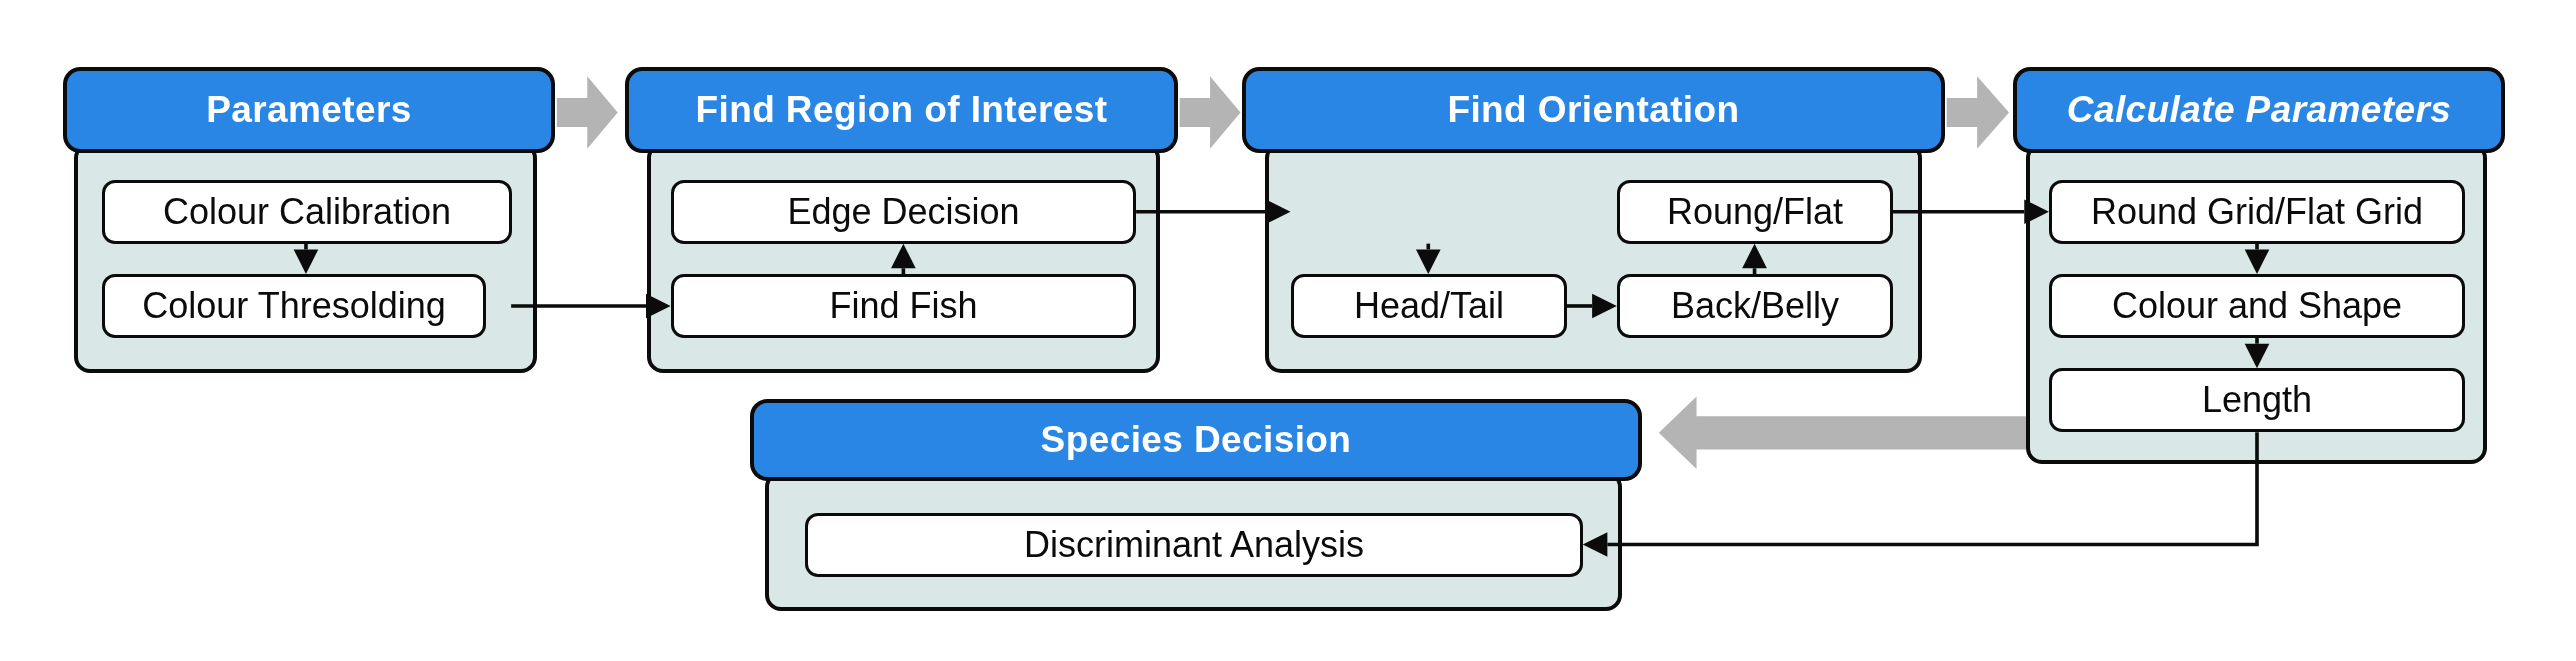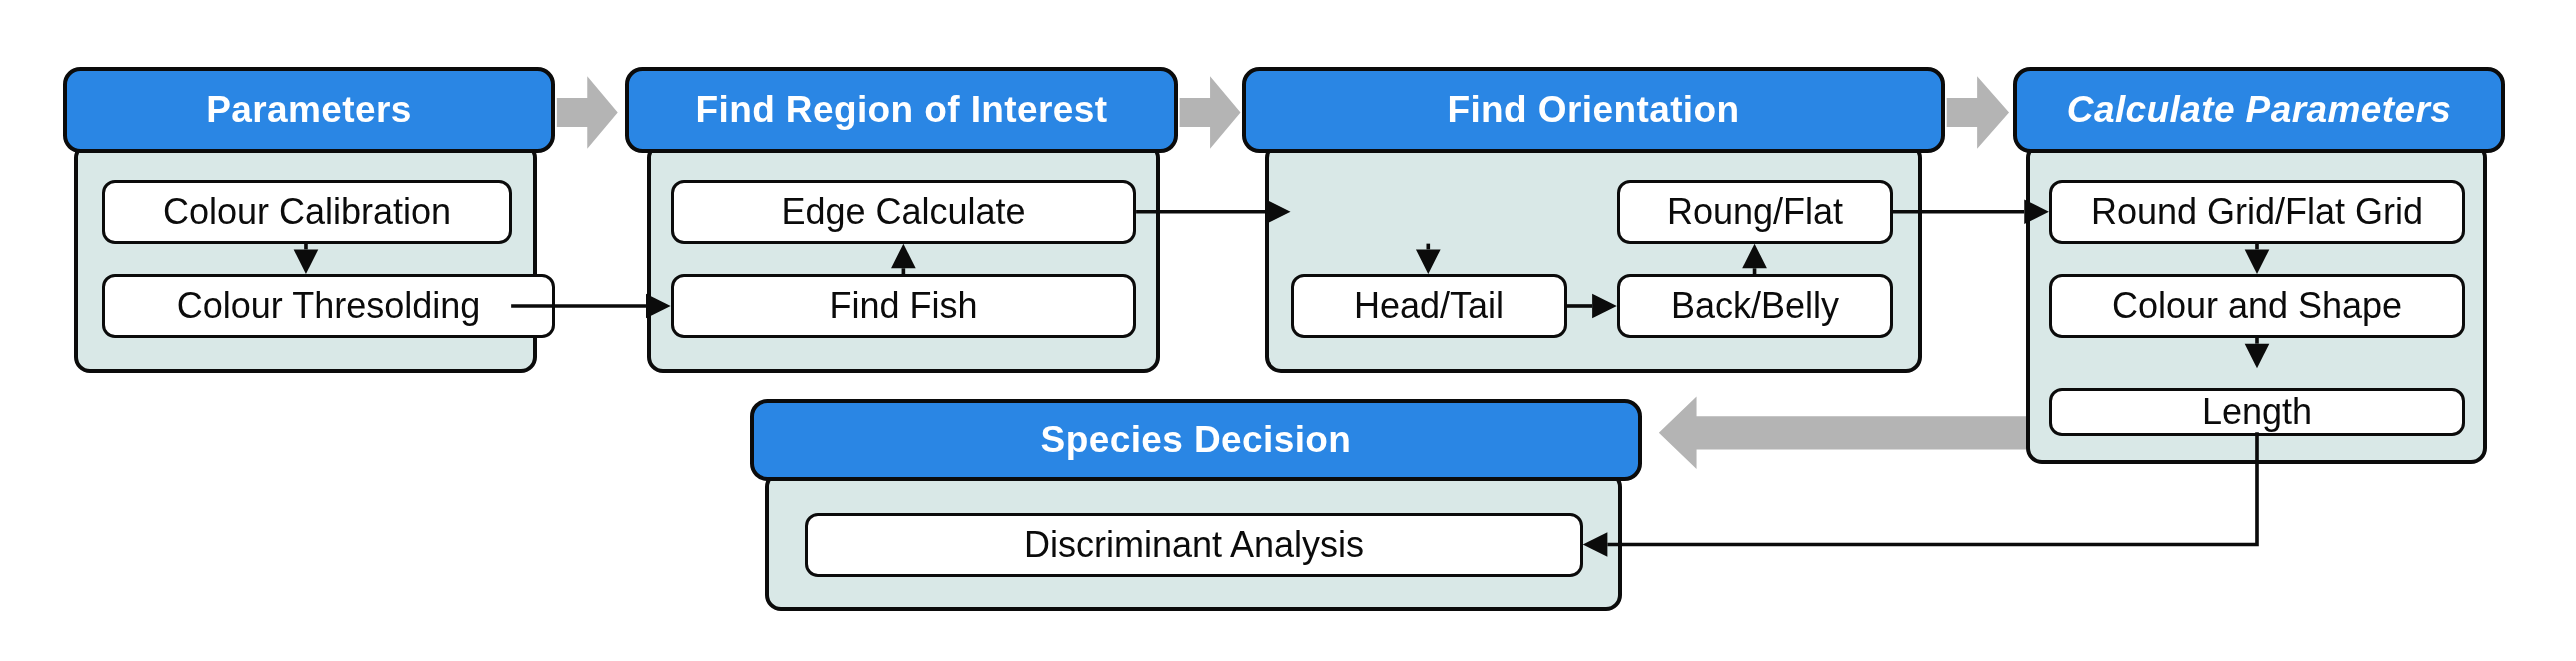--- a/index.html
+++ b/index.html
@@ -64,38 +64,38 @@
   <svg class="layer stage-layer" viewBox="0 0 3553 913">
     <polygon points="768,135 810,135 810,105 852,155 810,205 810,175 768,175" fill="var(--arrow-gray)"></polygon>
     <polygon points="1627,135 1669,135 1669,105 1711,155 1669,205 1669,175 1627,175" fill="var(--arrow-gray)"></polygon>
     <polygon points="2685,135 2727,135 2727,105 2771,155 2727,205 2727,175 2685,175" fill="var(--arrow-gray)"></polygon>
     <polygon points="2798,574 2340,574 2340,547 2288,597 2340,647 2340,620 2798,620" fill="var(--arrow-gray)"></polygon>
   </svg>
 
   <div class="panel" style="left:74px;top:142px;width:463px;height:231px;"></div>
   <div class="header" style="left:63px;top:67px;width:492px;height:86px;">Parameters</div>
   <div class="step" style="left:102px;top:180px;width:410px;height:64px;">Colour Calibration</div>
-  <div class="step" style="left:102px;top:274px;width:453px;height:64px;">Colour Thresolding</div>
+  <div class="step" style="left:102px;top:274px;width:384px;height:64px;">Colour Thresolding</div>
 
   <div class="panel" style="left:647px;top:142px;width:513px;height:231px;"></div>
   <div class="header" style="left:625px;top:67px;width:553px;height:86px;">Find Region of Interest</div>
-  <div class="step" style="left:671px;top:180px;width:465px;height:64px;">Edge Calculate</div>
+  <div class="step" style="left:671px;top:180px;width:465px;height:64px;">Edge Decision</div>
   <div class="step" style="left:671px;top:274px;width:465px;height:64px;">Find Fish</div>
 
   <div class="panel" style="left:1265px;top:142px;width:657px;height:231px;"></div>
   <div class="header" style="left:1242px;top:67px;width:703px;height:86px;">Find Orientation</div>
   <div class="step" style="left:1617px;top:180px;width:276px;height:64px;">Roung/Flat</div>
   <div class="step" style="left:1291px;top:274px;width:276px;height:64px;">Head/Tail</div>
   <div class="step" style="left:1617px;top:274px;width:276px;height:64px;">Back/Belly</div>
 
   <div class="panel" style="left:2026px;top:142px;width:461px;height:322px;"></div>
   <div class="header" style="left:2013px;top:67px;width:492px;height:86px;font-style:italic;">Calculate Parameters</div>
   <div class="step" style="left:2049px;top:180px;width:416px;height:64px;">Round Grid/Flat Grid</div>
   <div class="step" style="left:2049px;top:274px;width:416px;height:64px;">Colour and Shape</div>
-  <div class="step" style="left:2049px;top:388px;width:416px;height:48px;">Length</div>
+  <div class="step" style="left:2049px;top:368px;width:416px;height:64px;">Length</div>
 
   <div class="panel" style="left:765px;top:471px;width:857px;height:140px;"></div>
   <div class="header" style="left:750px;top:399px;width:892px;height:82px;">Species Decision</div>
   <div class="step" style="left:805px;top:513px;width:778px;height:64px;">Discriminant Analysis</div>
 
   <svg class="layer connector-layer" viewBox="0 0 3553 913">
     <defs>
       <marker id="ah" markerUnits="userSpaceOnUse" markerWidth="38" markerHeight="42" refX="2" refY="21" orient="auto">
         <polygon points="2,4 36,21 2,38" fill="var(--ink)"></polygon>
       </marker>

